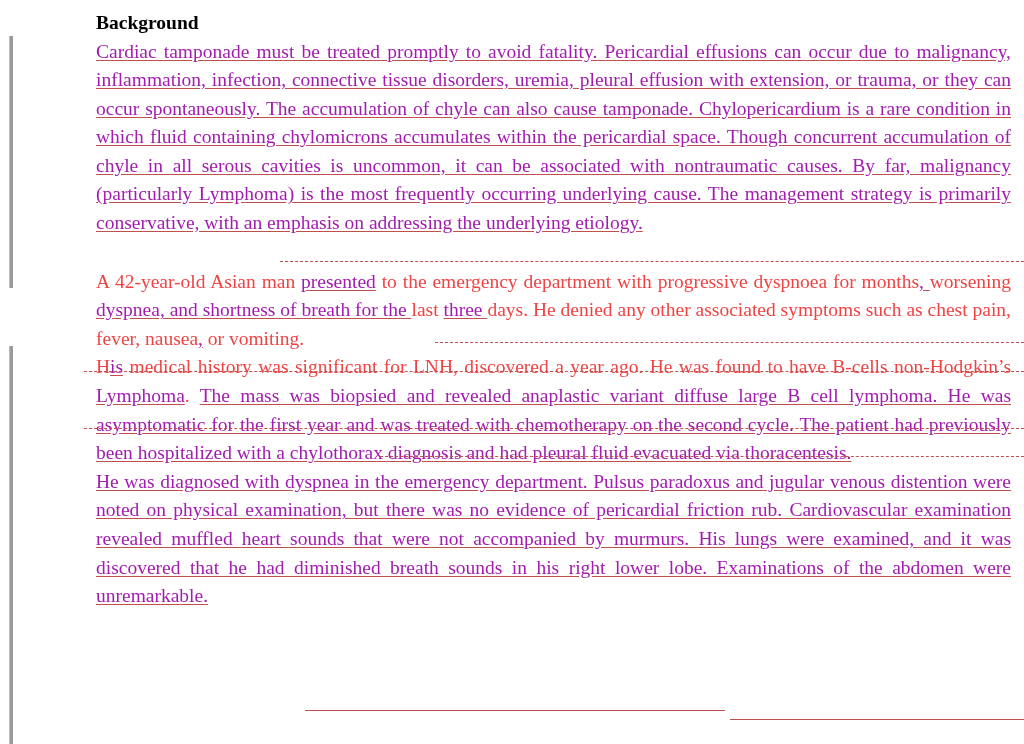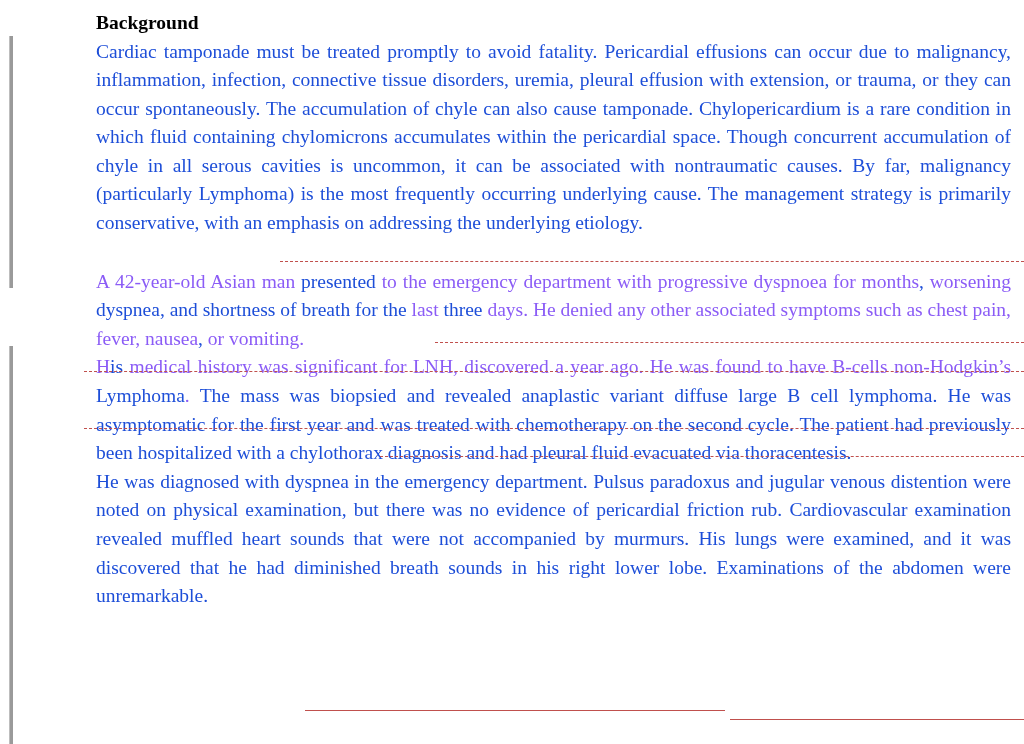--- a/index.html
+++ b/index.html
@@ -56,25 +56,26 @@
     color: #000000;
     text-align: justify;
     text-justify: inter-word;
   }
 
   
   .section-gap { height: 30px; }
 
   
   .ins {
-    color: #1d4ed8;
+    color: #a21caf;
+    text-decoration: underline;
     text-decoration-color: #c0504d;
     text-underline-offset: 2px;
   }
-  .kept { color: #8b5cf6; text-decoration: none; }
+  .kept { color: #ef4444; text-decoration: none; }
 
   
   .cmt-line {
     position: absolute;
     border-top: 1px dashed #c0504d;
     height: 0;
   }
   .cmt-hook {
     position: absolute;
     border-top: 1px solid #c0504d;

